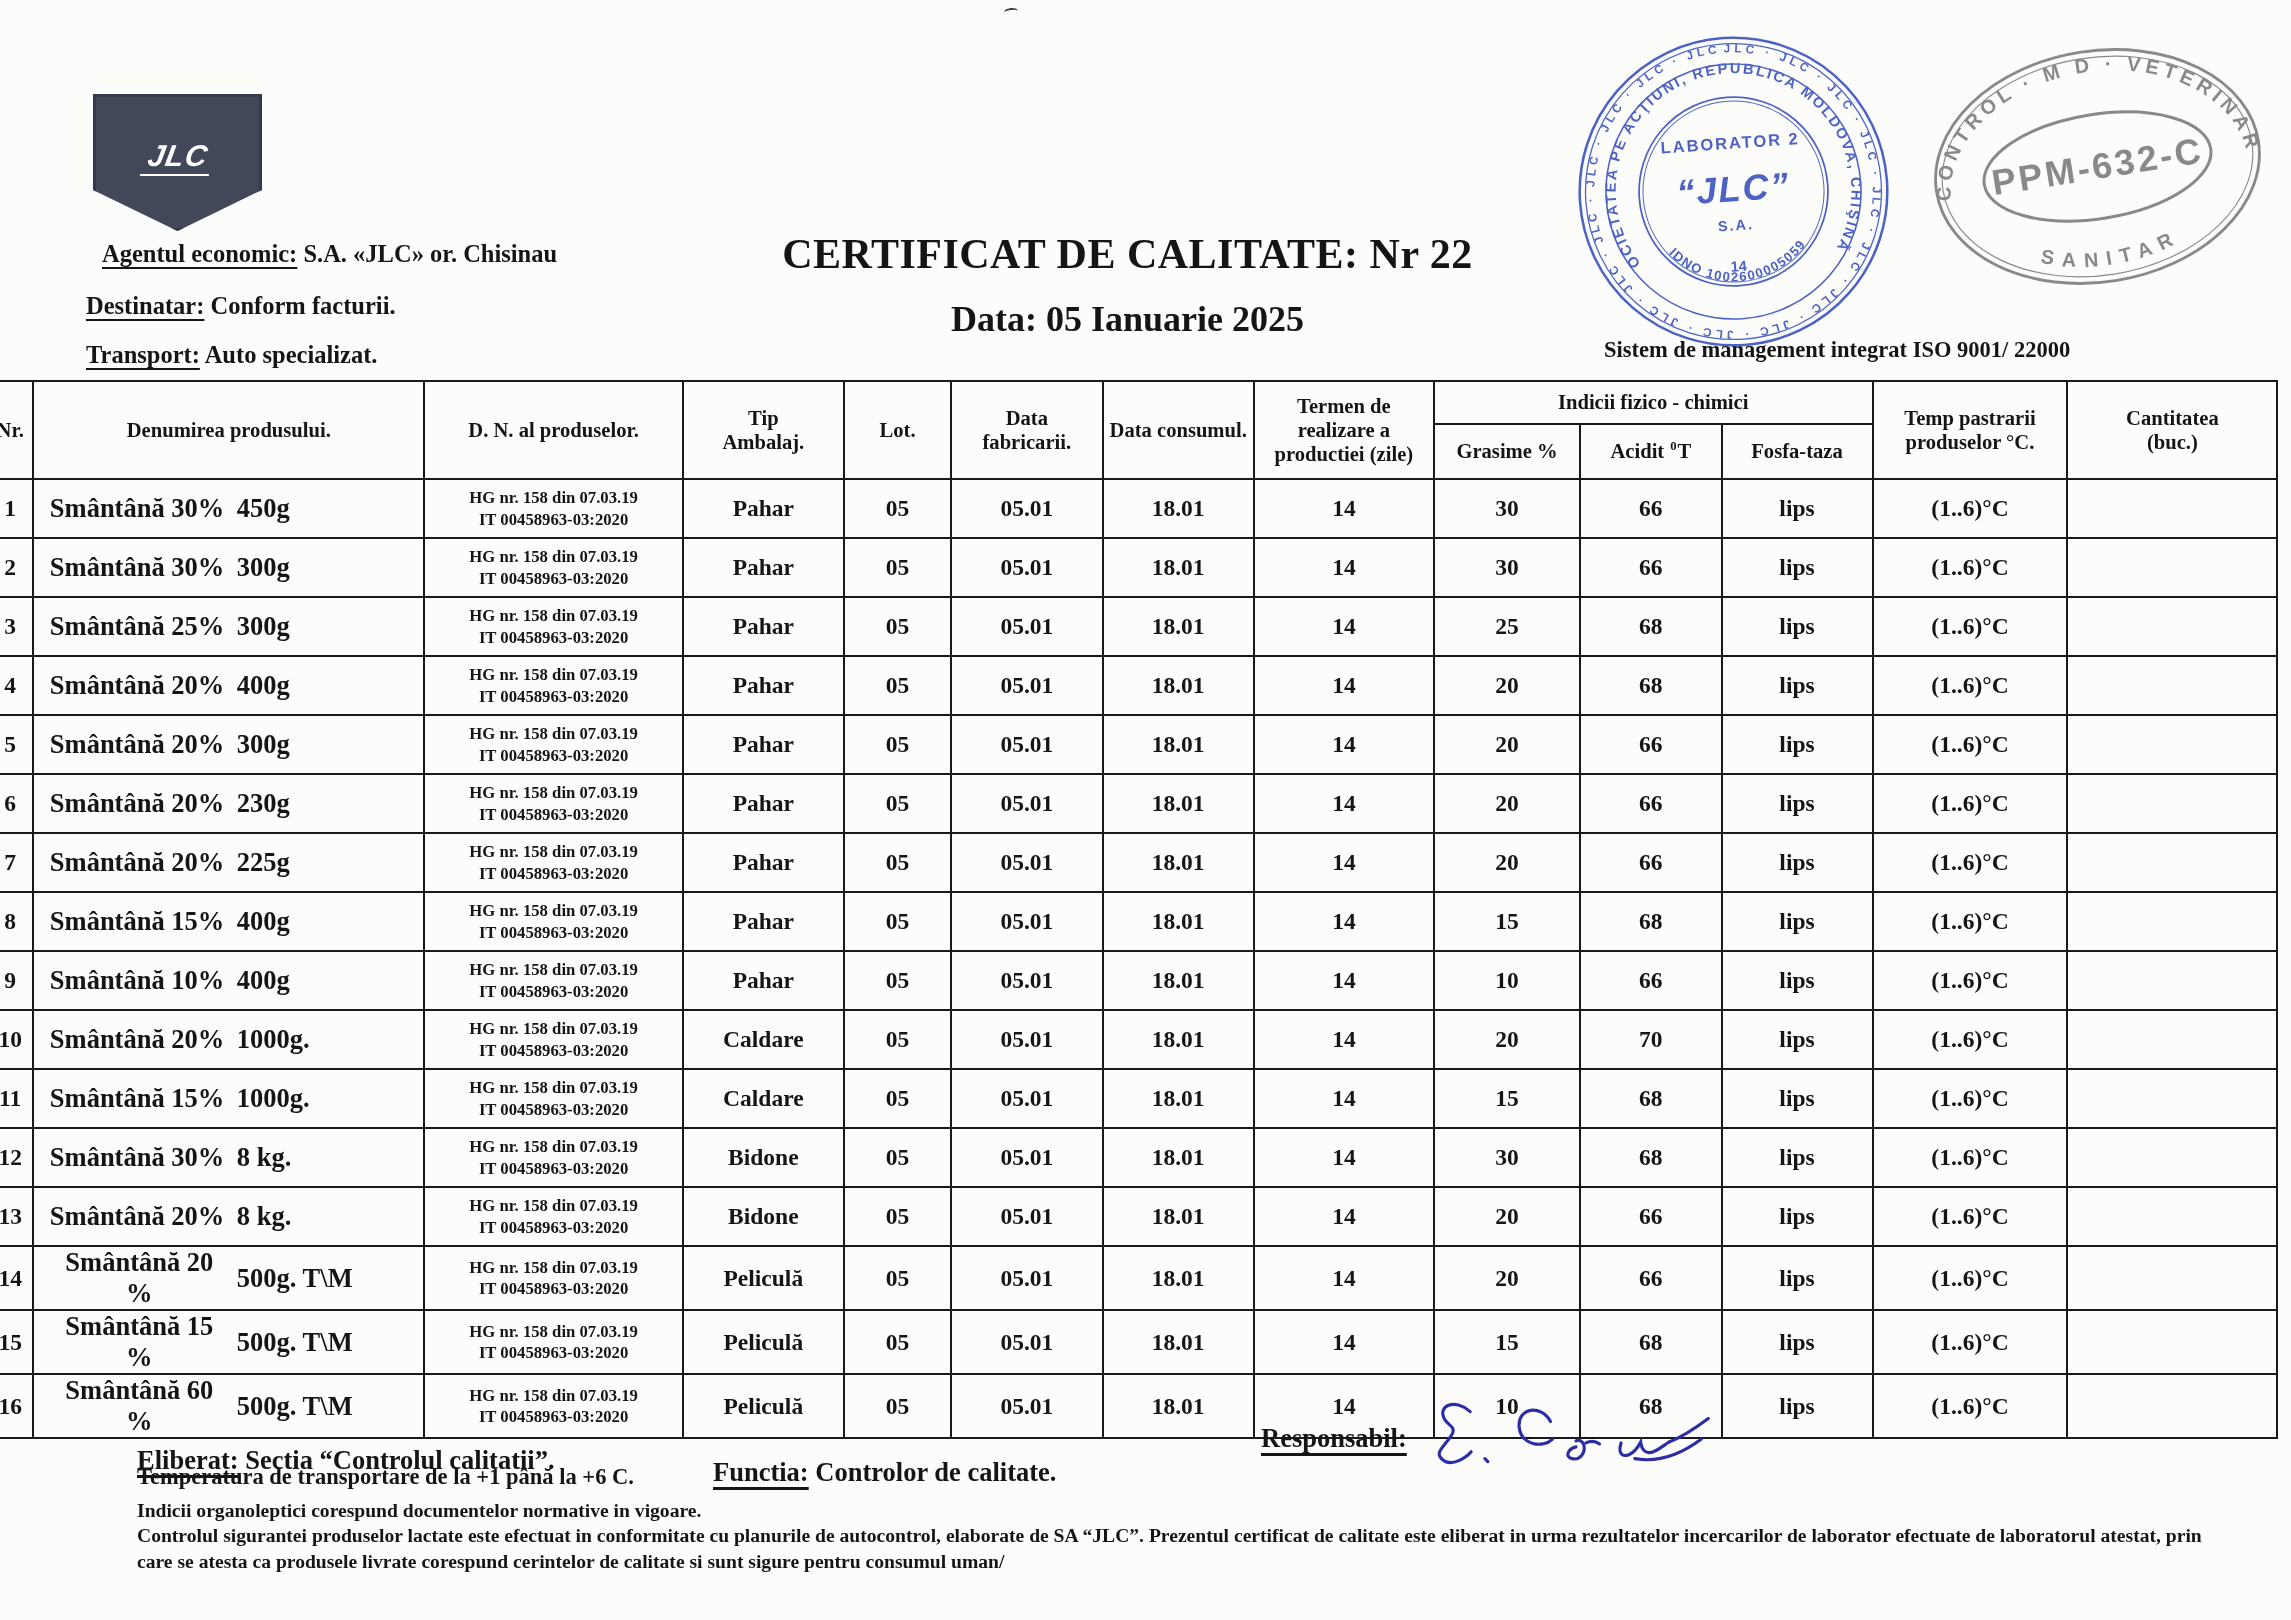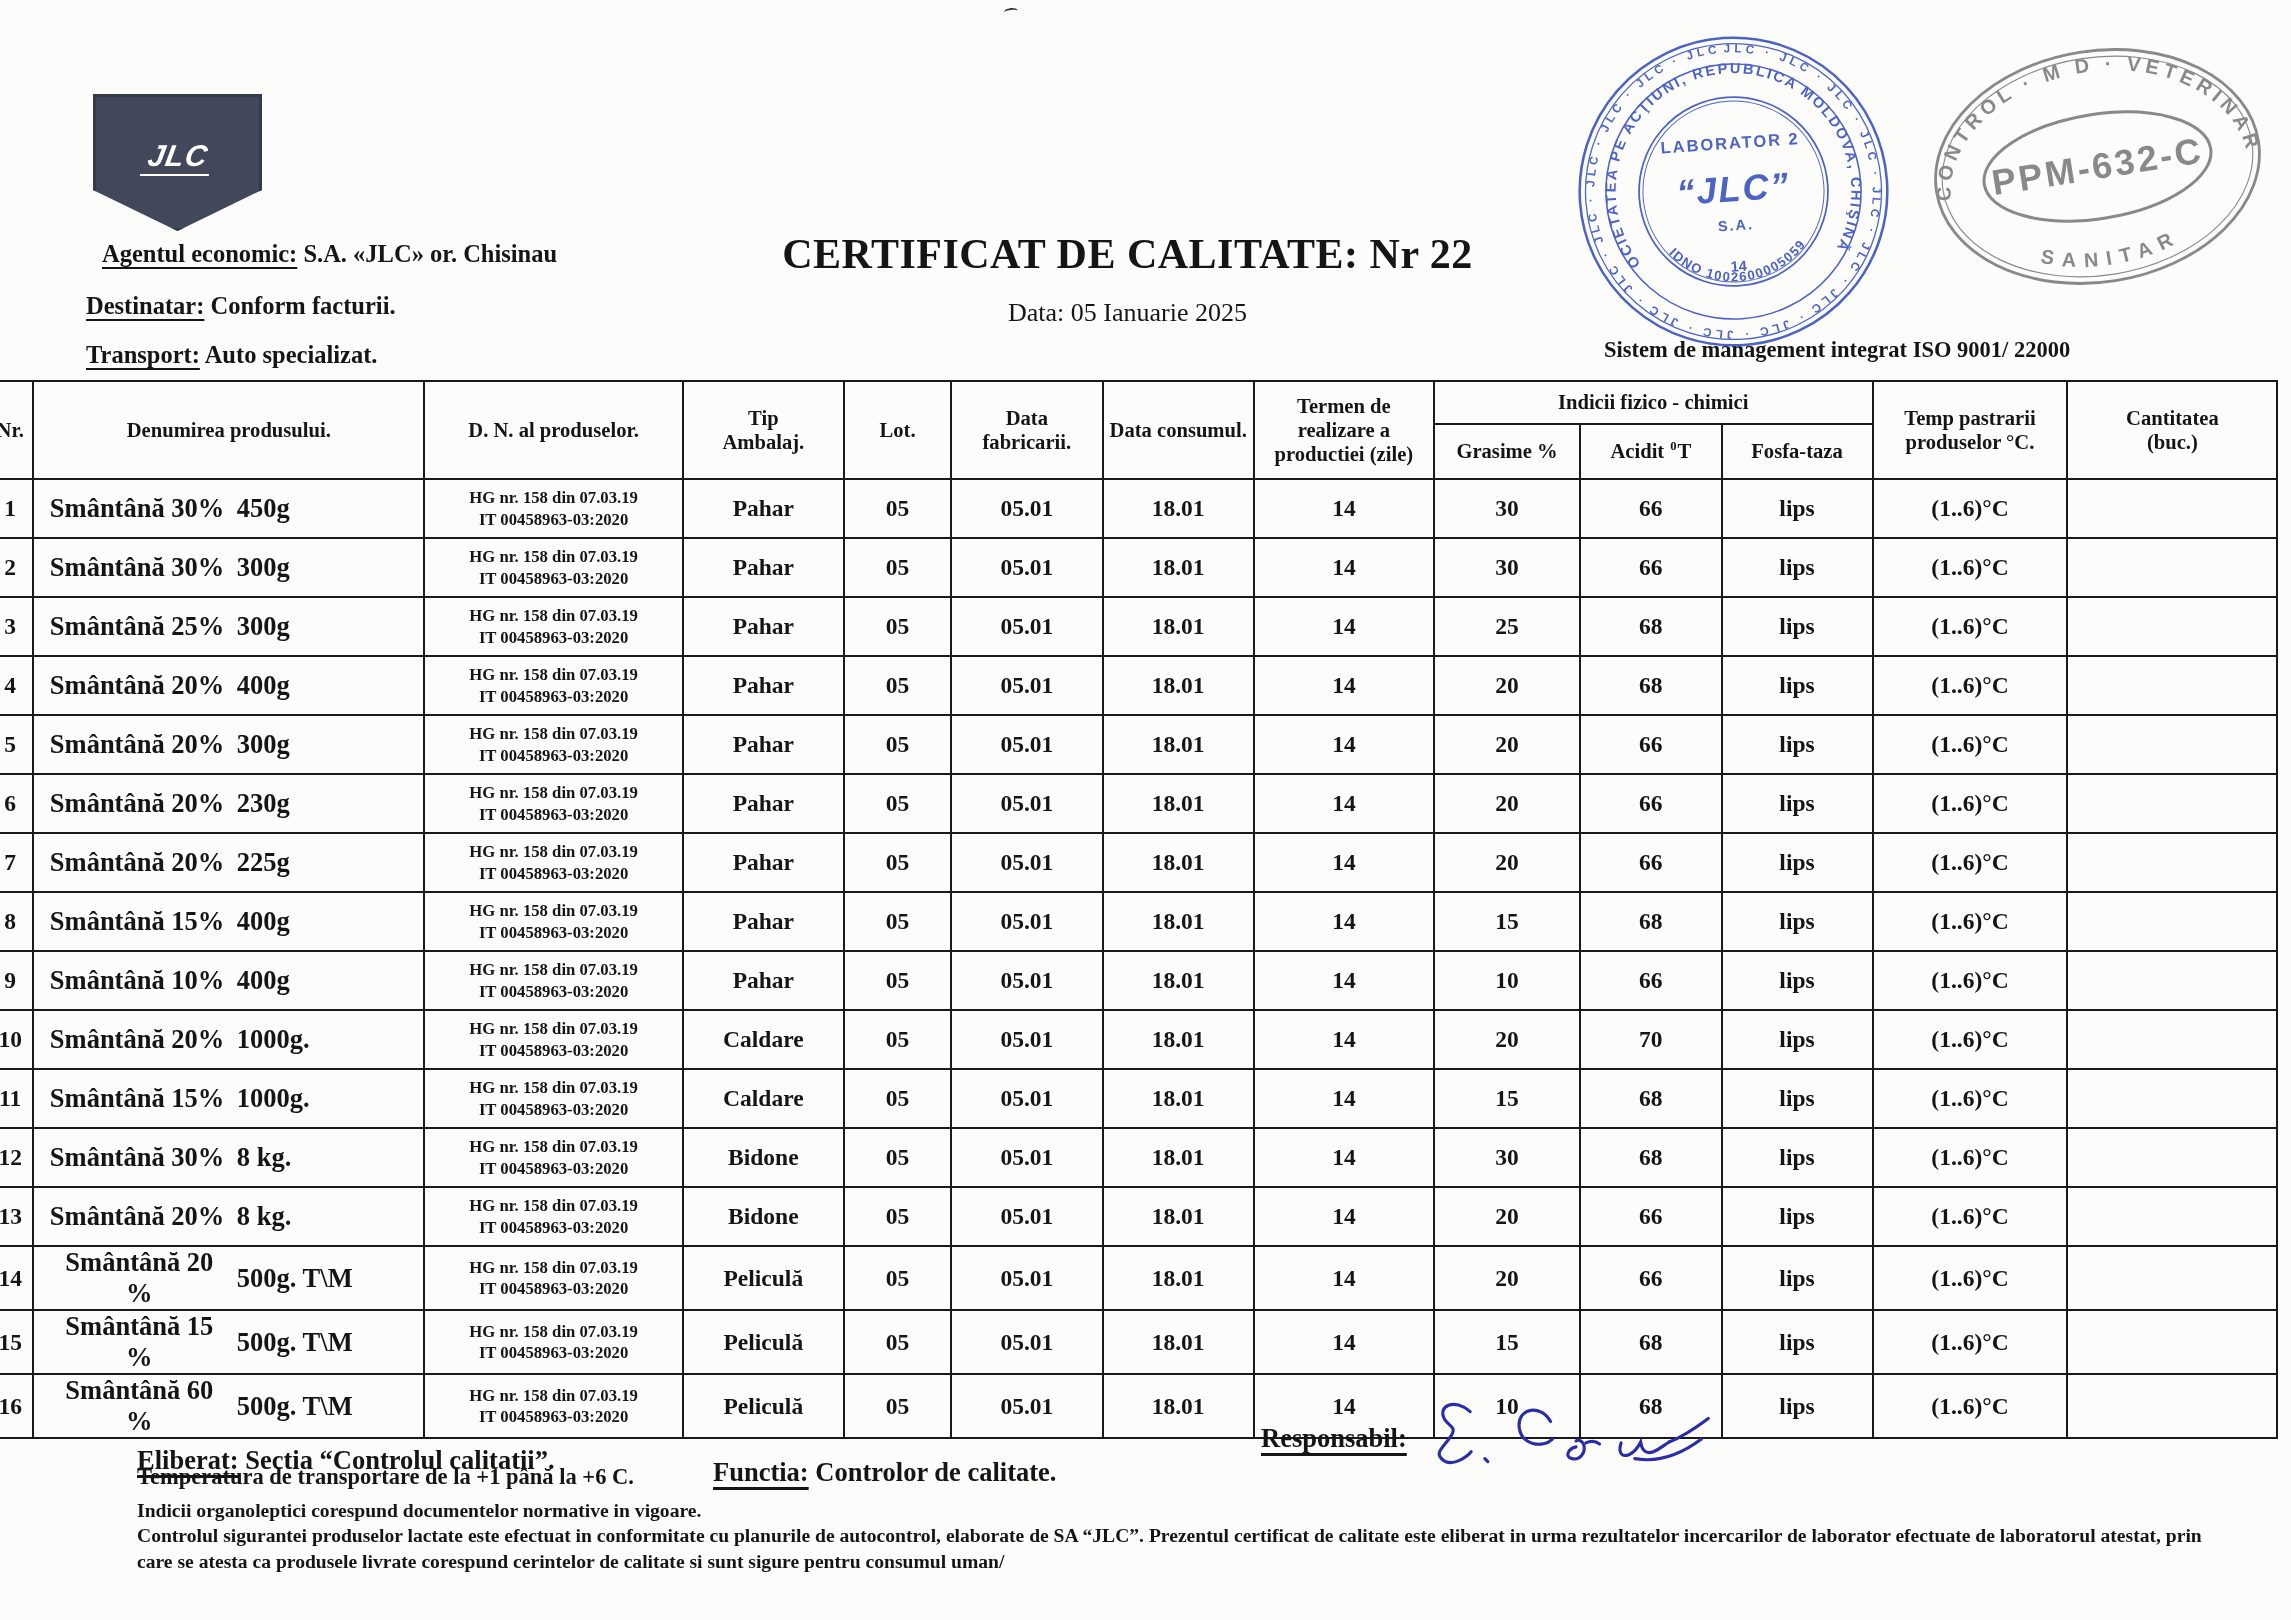--- a/index.html
+++ b/index.html
@@ -26,21 +26,21 @@
     transform:skewX(-10deg); margin-top:-9.8px; border-bottom:2.9px solid #fff; padding:0 4.9px 1px; }
 
   
   .info { position:absolute; left:86px; font-size:24.5px; font-weight:bold; white-space:nowrap; }
   .info .lbl { text-decoration:underline; text-decoration-thickness:2px; text-underline-offset:4.9px; }
   .info-agent { top:240px;margin-left:16px; } .info-dest { top:292px; } .info-trans { top:341px; }
 
   
   .title-block { position:absolute; left:647px; top:210px; width:961px; text-align:center;margin-top:20px; }
   .doc-title { font-size:42px; font-weight:bold; letter-spacing:0.5px; }
-  .doc-date  { font-size:26px; font-weight:normal; margin-top:19.6px; }
+  .doc-date  { font-size:36px; font-weight:bold; margin-top:19.6px; }
 
   .iso-line { position:absolute; left:1560px; top:337px; font-size:22.5px; font-weight:bold; white-space:nowrap;margin-left:44px; }
 
   
   .stamp-round { position:absolute; left:1568px; top:25.5px; width:331px; height:331px;
     opacity:.9; transform:rotate(-4deg); }
   .stamp-round text { fill:var(--stamp-blue); font-family:"Liberation Sans", sans-serif; }
   .stamp-round .ring-shape { stroke:var(--stamp-blue); fill:none; }
   .st-outer-ring { font-size:12px; font-weight:bold; letter-spacing:4px; }
   .st-main-ring  { font-size:15px; font-weight:bold; letter-spacing:2.2px; }

